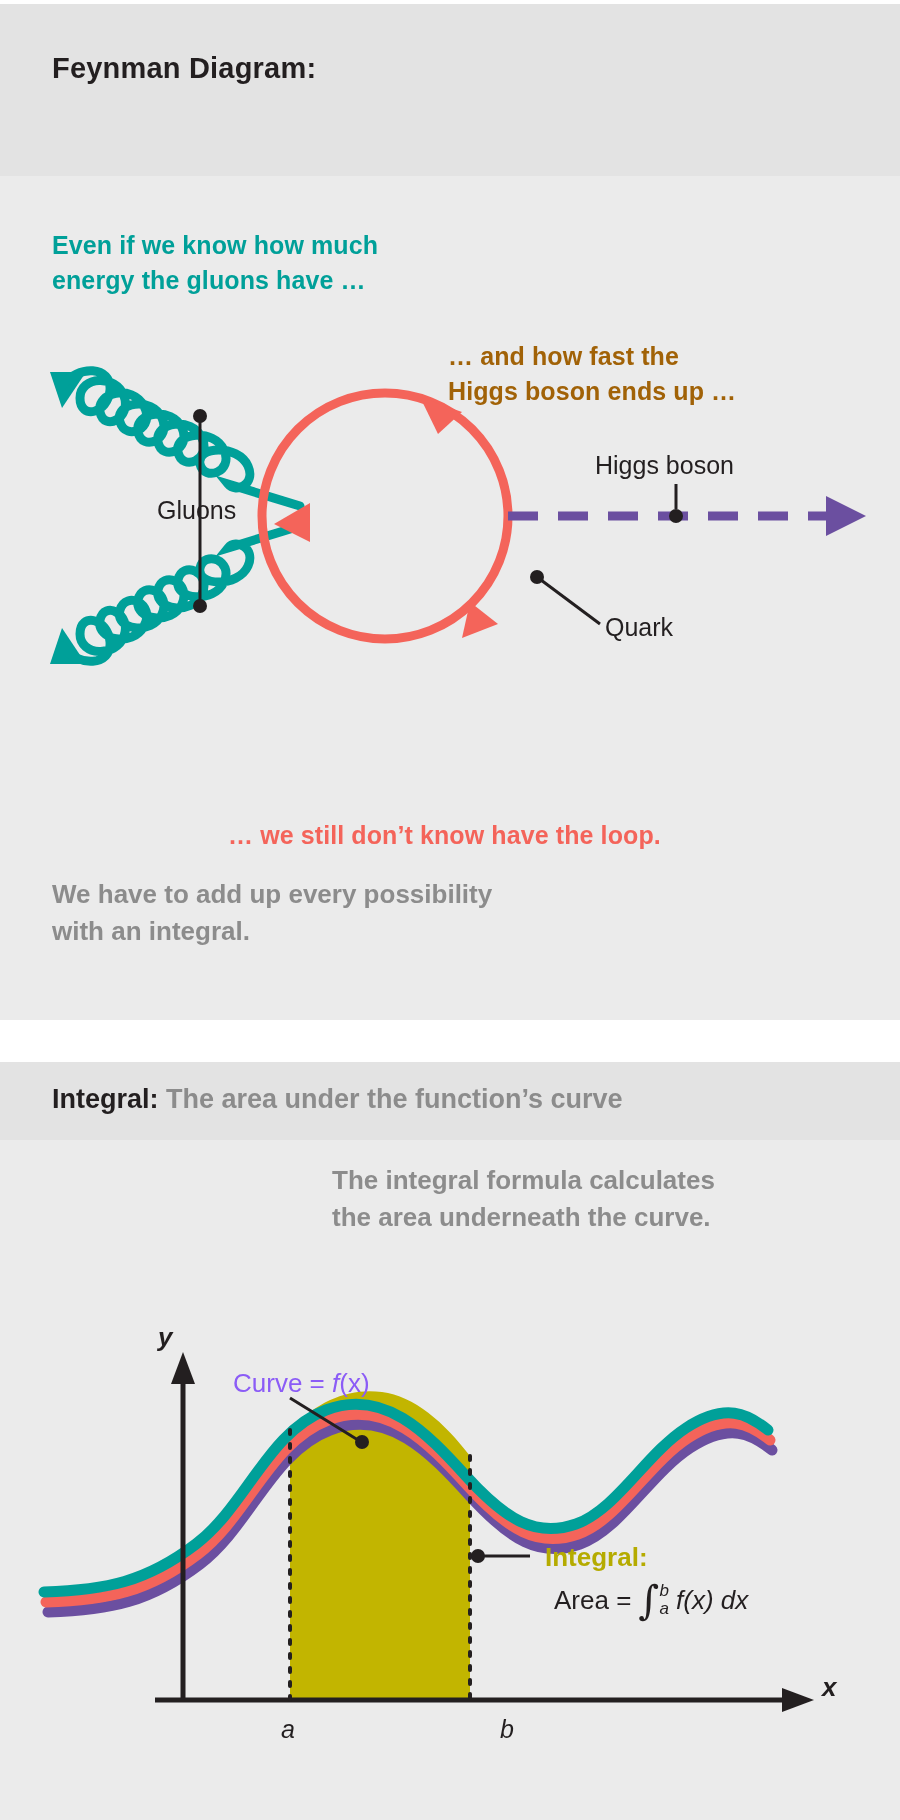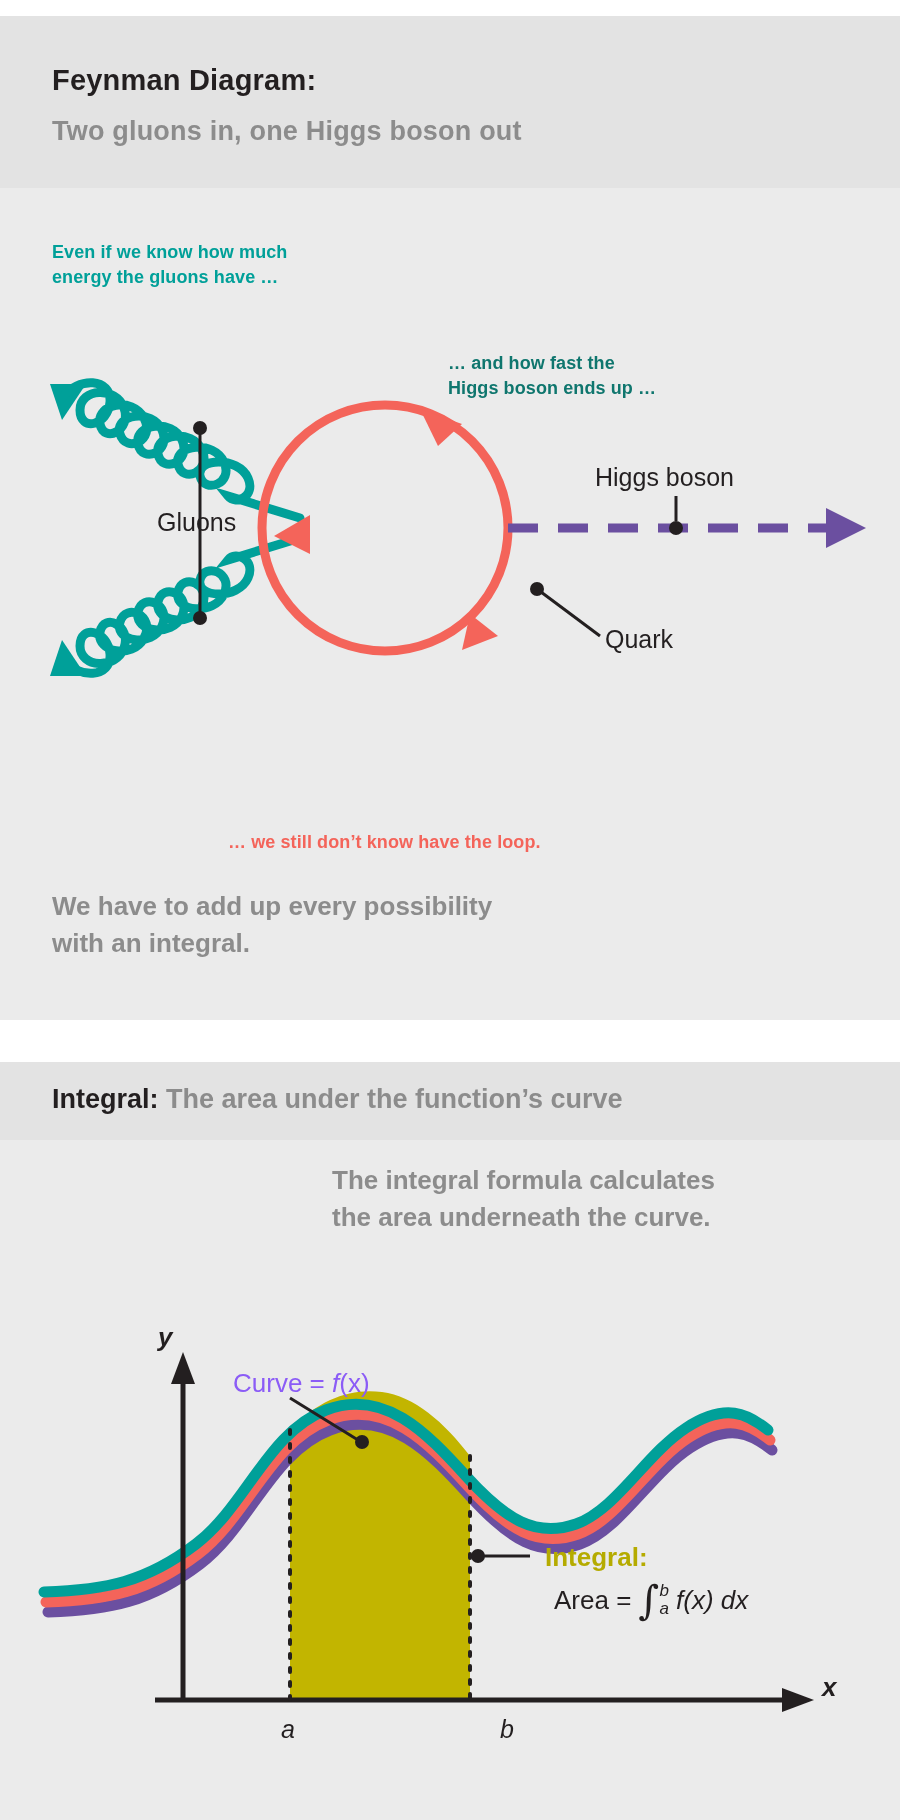--- a/index.html
+++ b/index.html
@@ -14,21 +14,21 @@
     position: relative;
     overflow: hidden;
   }
   .panel {
     position: absolute;
     left: 0;
     width: 900px;
   }
 
   
-  #panel-feynman { top: 16px; height: 825px; }
+  #panel-feynman { top: 4px; height: 825px; }
 
   .header-band {
     position: absolute;
     left: 0;
     width: 900px;
     background: #e3e3e3;
   }
   #feynman-header { top: 0; height: 172px; }
 
   .header-title {
@@ -54,34 +54,34 @@
     position: absolute;
     top: 172px;
     left: 0;
     width: 900px;
     height: 848px;
     background: #ebebeb;
   }
 
   .callout {
     position: absolute;
-    font-size: 18px;
+    font-size: 25px;
     font-weight: bold;
     line-height: 1.38;
     letter-spacing: 0.1px;
   }
   #callout-gluon-energy {
     left: 52px;
     top: 52px;
     color: #00a099;
   }
   #callout-higgs-speed {
     left: 448px;
     top: 163px;
-    color: #0f766e;
+    color: #a16207;
     text-align: left;
   }
   #callout-loop {
     left: 228px;
     top: 642px;
     color: #f4645a;
   }
   #feynman-footnote {
     position: absolute;
     left: 52px;
@@ -218,21 +218,20 @@
   }
   #integral-formula i { font-style: italic; }
 </style>
 </head>
 <body>
 
 <div class="panel" id="panel-feynman">
 
   <div class="header-band" id="feynman-header">
     <div class="header-title">Feynman Diagram:</div>
-    <div class="header-sub">Two gluons in, one Higgs boson out</div>
   </div>
 
   <div id="feynman-body">
 
     <div class="callout" id="callout-gluon-energy">
       <span>Even if we know how much</span><br>
       <span>energy the gluons have …</span>
     </div>
 
     <div class="callout" id="callout-higgs-speed">

